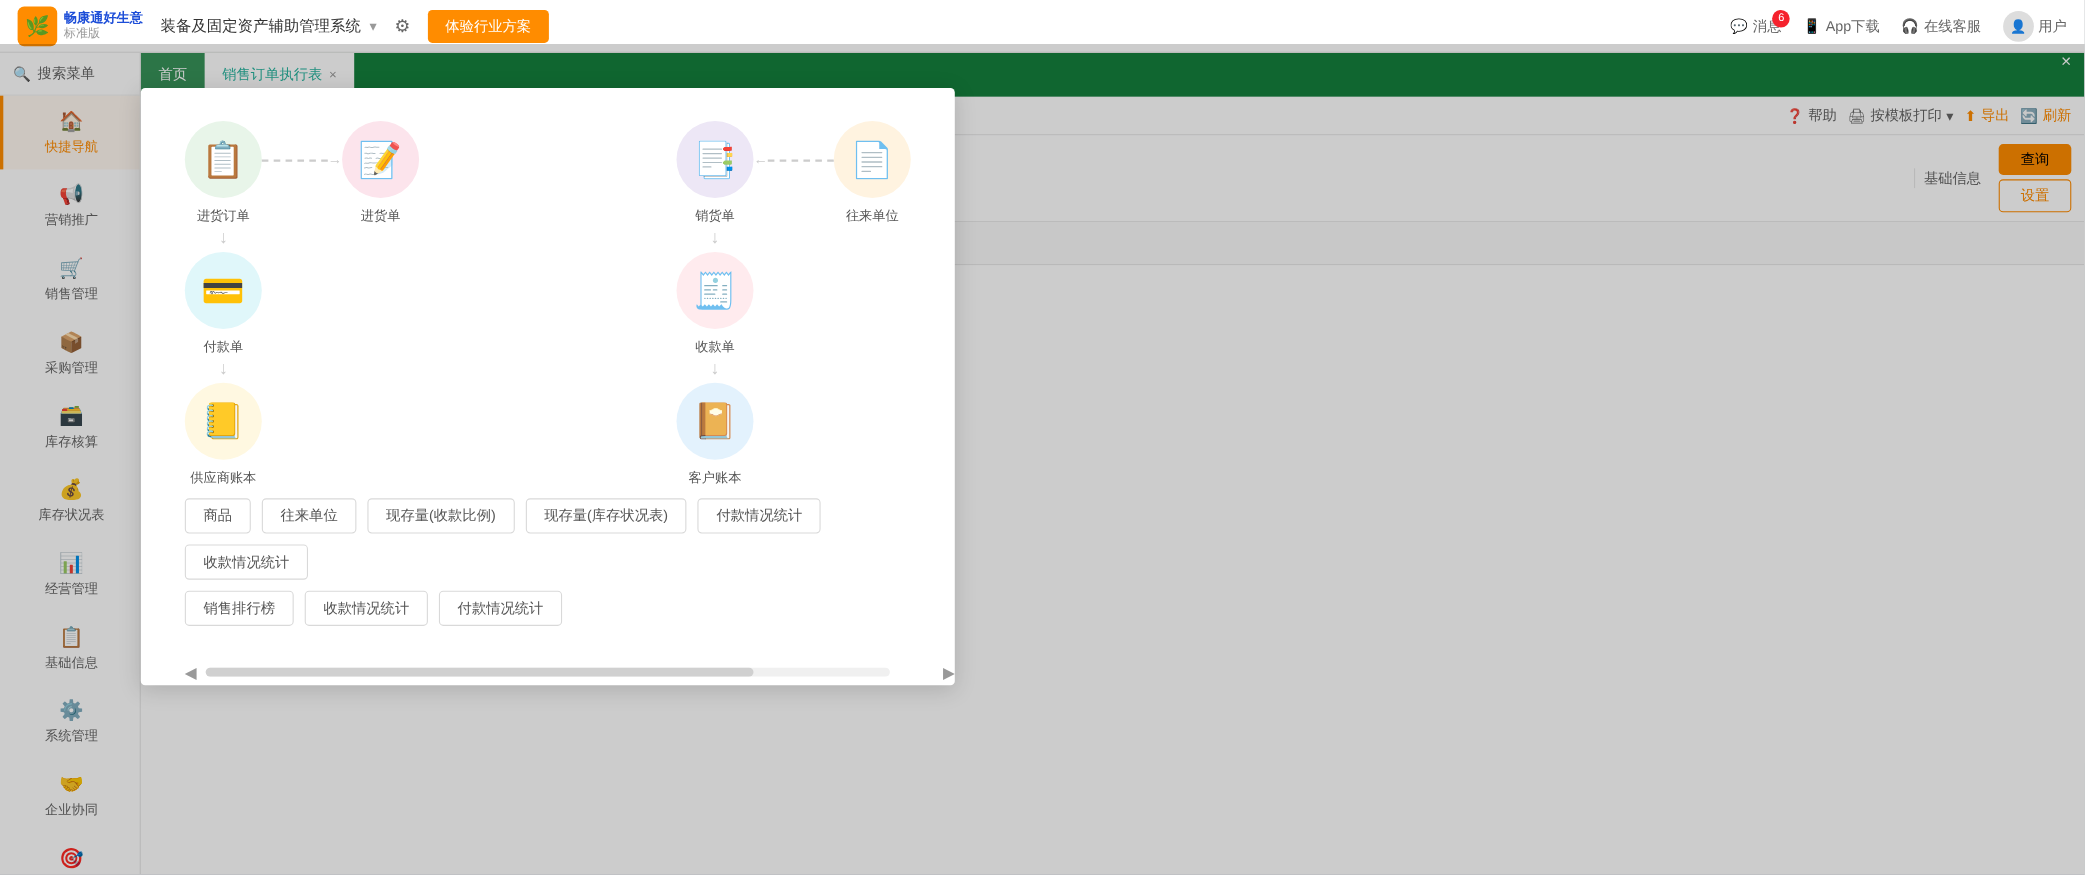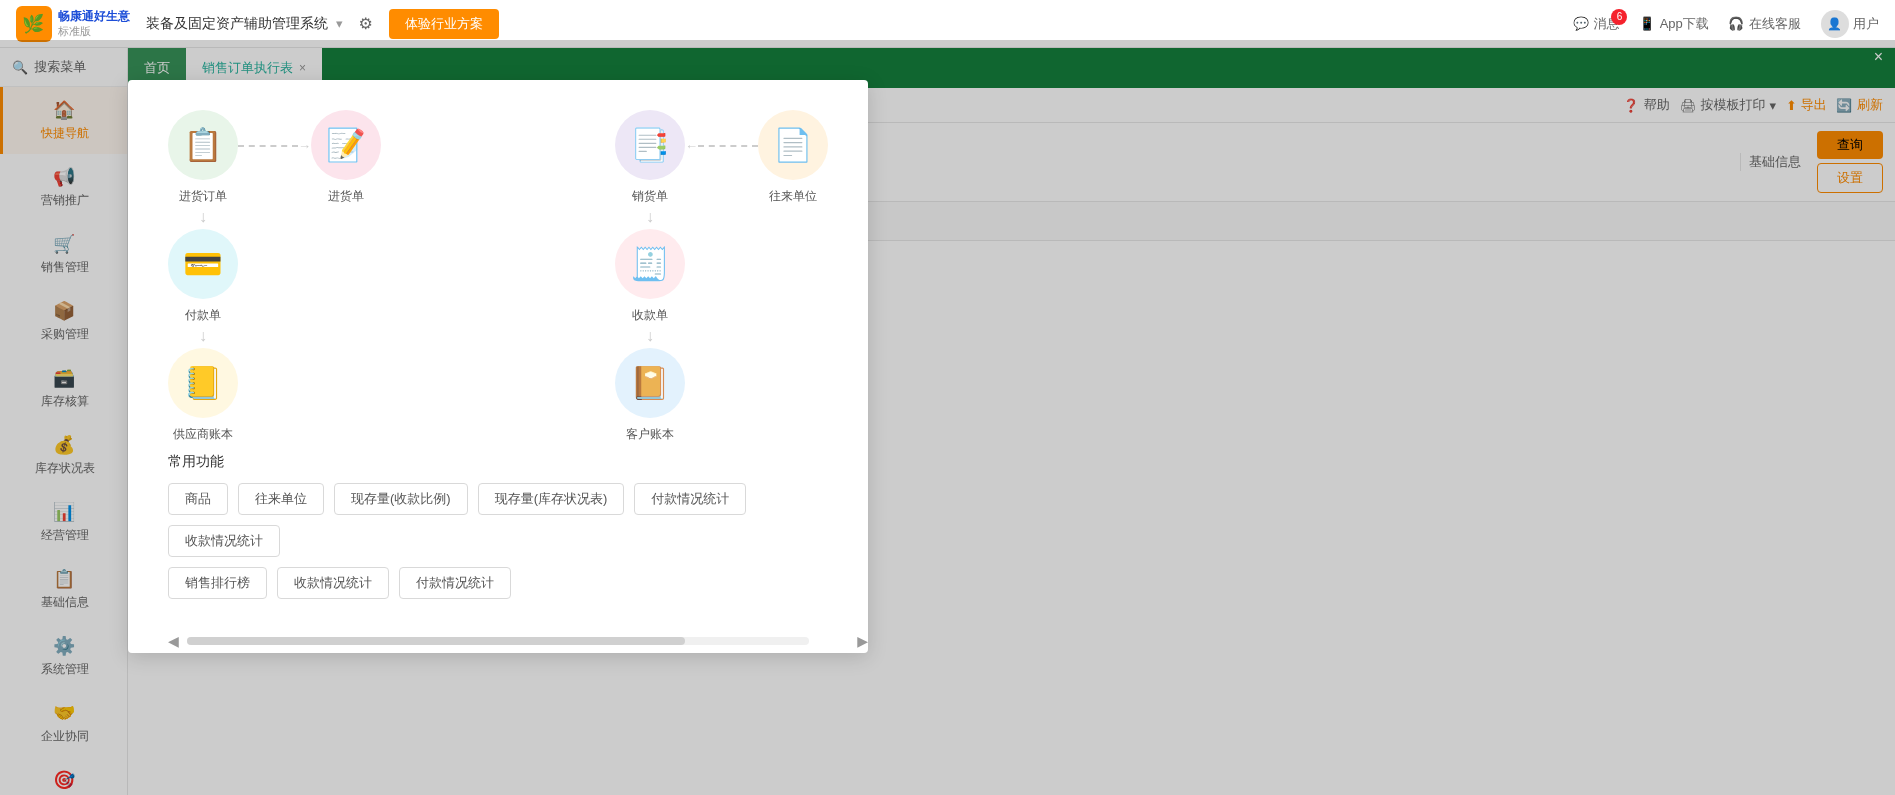--- a/index.html
+++ b/index.html
@@ -329,21 +329,20 @@
                   <div class="flow-circle orange">
                     <span style="font-size:32px; color:#ff9800;">📄</span>
                   </div>
                   <span class="flow-label">往来单位</span>
                 </div>
               </div>
 
             </div>
 
             <div class="common-funcs">
-              <div class="common-title">常用功能</div>
               <div class="func-row">
                 <button class="func-btn">商品</button>
                 <button class="func-btn">往来单位</button>
                 <button class="func-btn">现存量(收款比例)</button>
                 <button class="func-btn">现存量(库存状况表)</button>
                 <button class="func-btn">付款情况统计</button>
                 <button class="func-btn">收款情况统计</button>
               </div>
               <div class="func-row">
                 <button class="func-btn">销售排行榜</button>

